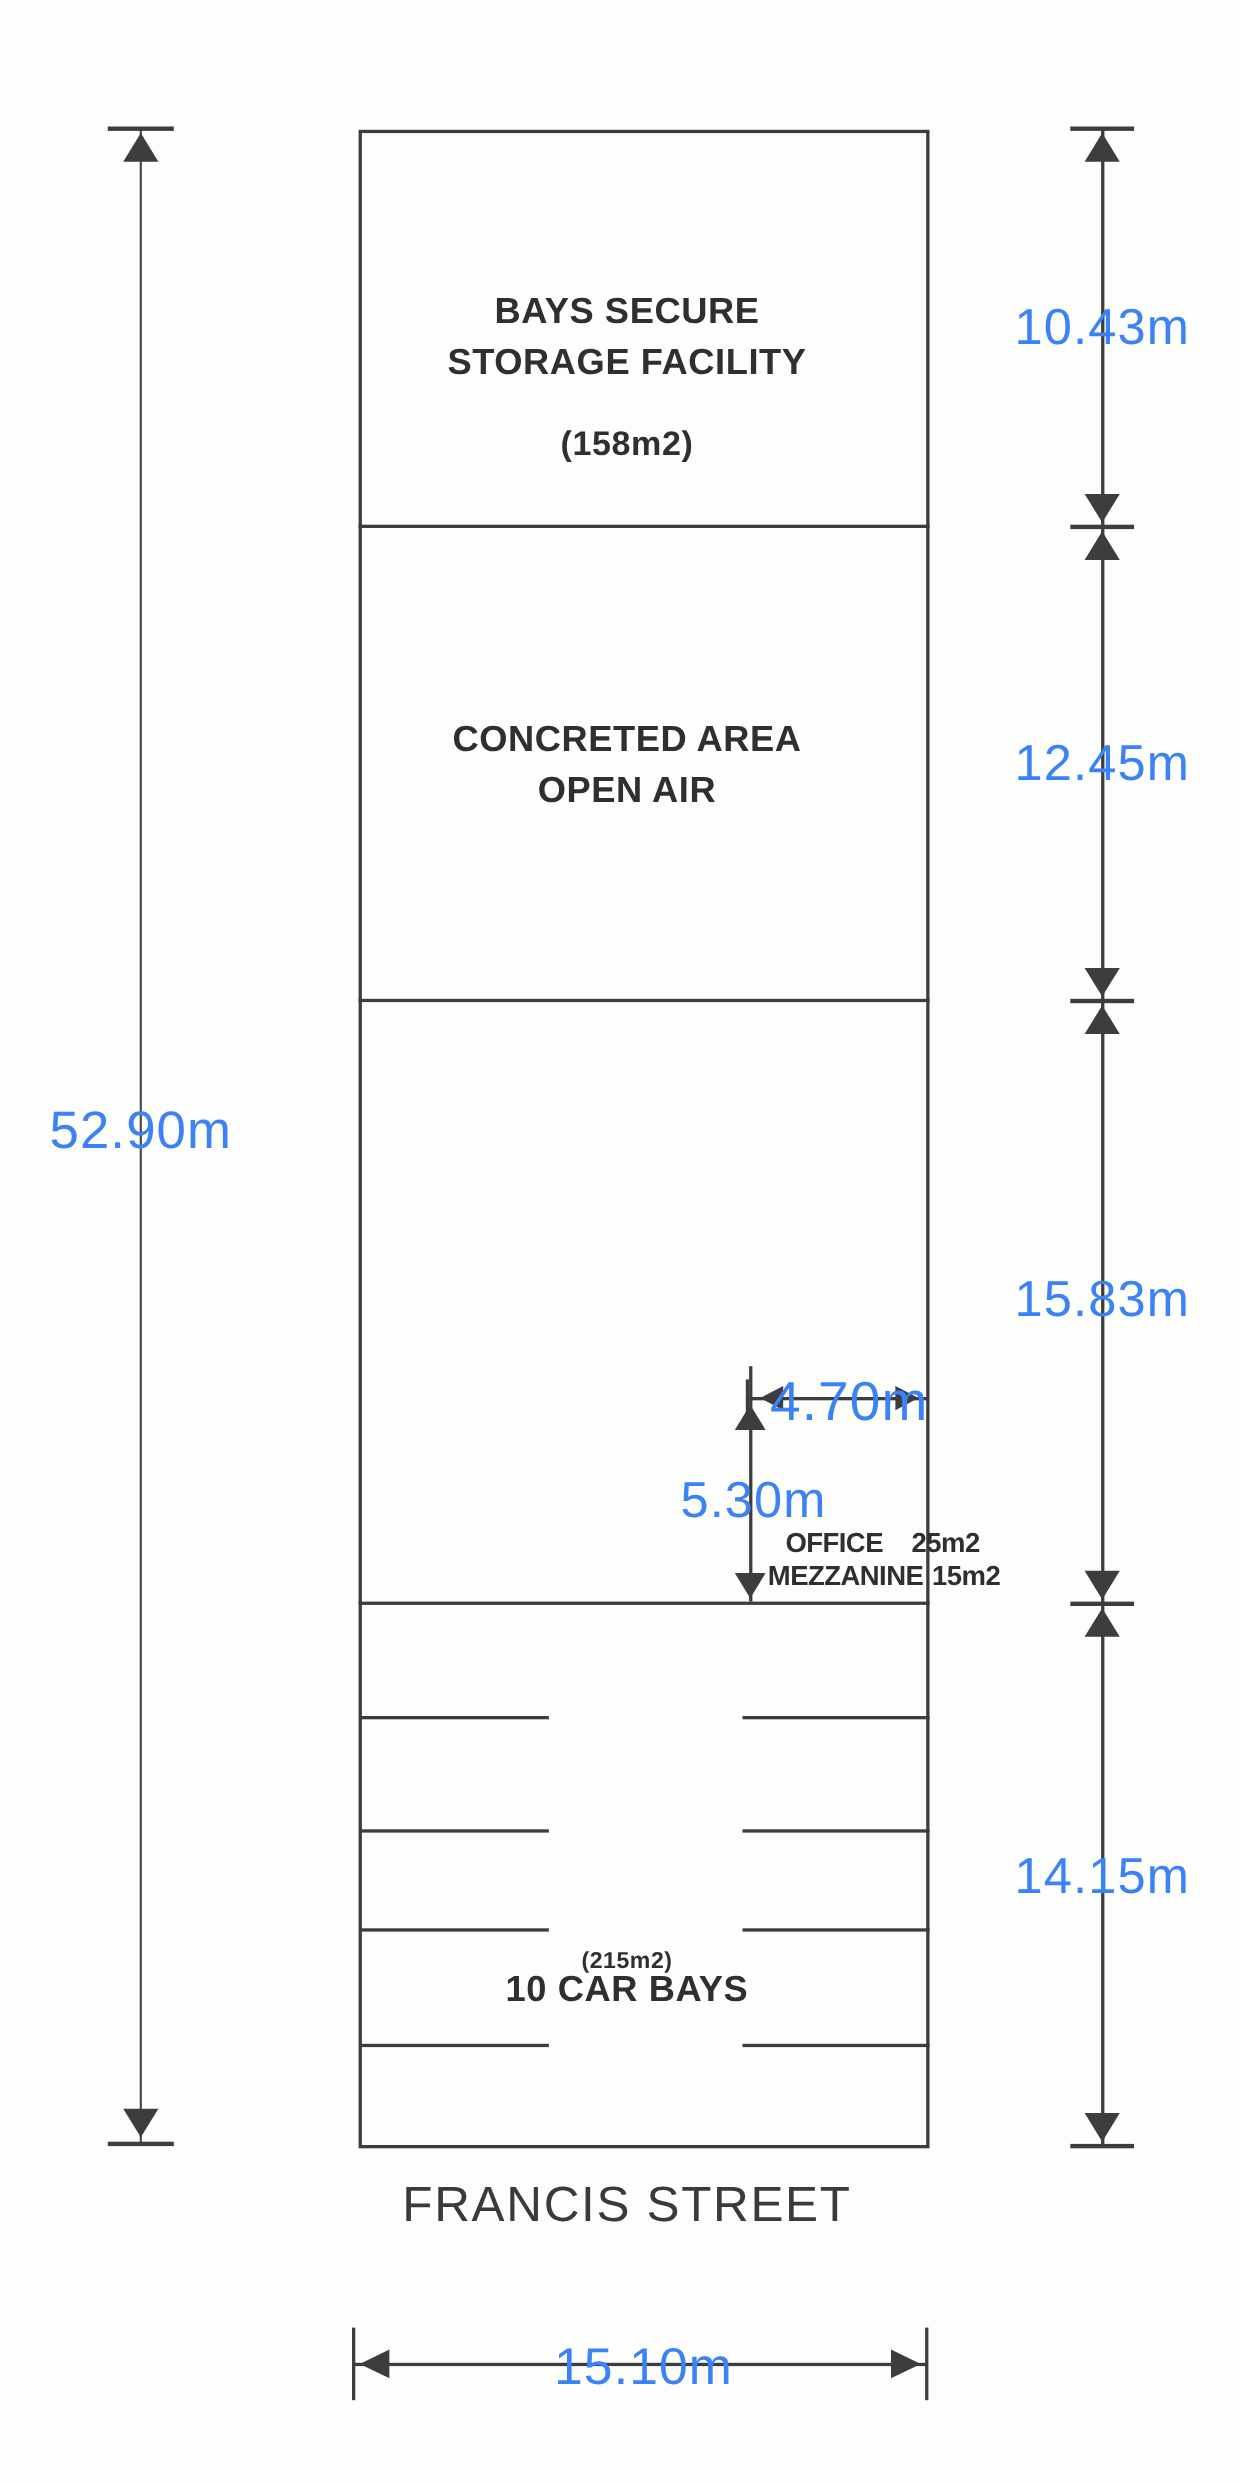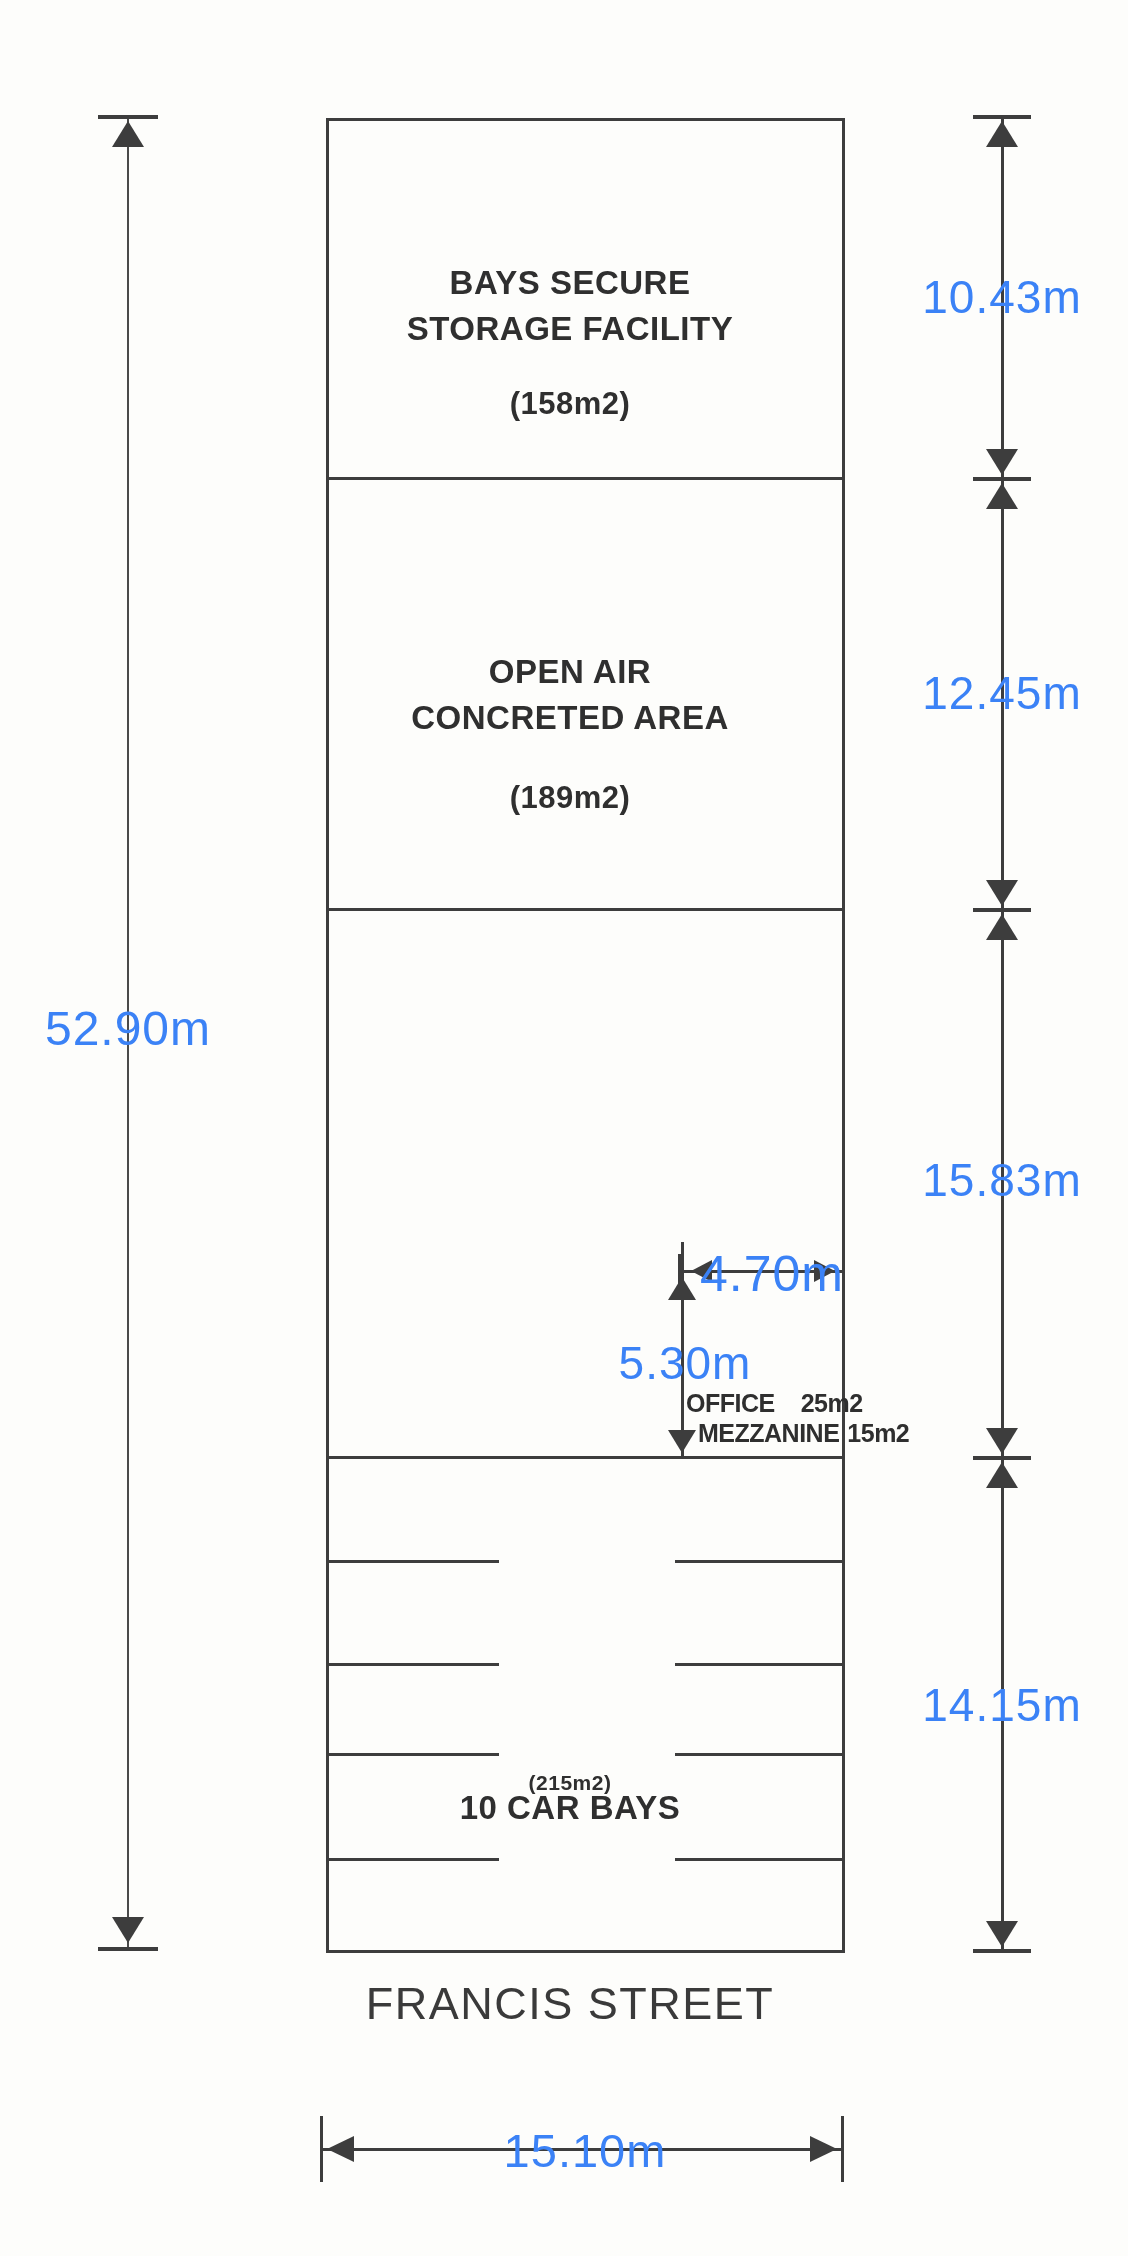--- a/index.html
+++ b/index.html
@@ -164,24 +164,23 @@
   <div class="hline" style="left:328px;top:1858px;width:171px;"></div>
   <div class="hline" style="left:675px;top:1858px;width:170px;"></div>
 
   <div class="section-label" style="top:260px;">
     <div>BAYS SECURE</div>
     <div>STORAGE FACILITY</div>
   </div>
   <div class="section-label" style="top:381px;font-size:31px;">(158m2)</div>
 
   <div class="section-label" style="top:649px;">
+    <div>CONCRETED AREA</div>
     <div>OPEN AIR</div>
-    <div>CONCRETED AREA</div>
-  </div>
-  <div class="section-label" style="top:775px;font-size:31px;">(189m2)</div>
+  </div>
 
 
   <div class="section-label" style="top:1785px;">10 CAR BAYS</div>
   <div class="section-label" style="top:1760px;font-size:21px;">(215m2)</div>
 
   <div class="thinvline" style="left:127px;top:118px;height:1831px;"></div>
   <div class="tick-h" style="left:98px;top:115px;width:60px;"></div>
   <div class="tri tri-up" style="left:112px;top:121px;"></div>
   <div class="tick-h" style="left:98px;top:1947px;width:60px;"></div>
   <div class="tri tri-down" style="left:112px;top:1917px;"></div>
@@ -216,21 +215,21 @@
   <div class="tick-v-small" style="left:678px;top:1254px;"></div>
   <div class="tri tri-left" style="left:691px;top:1260px;"></div>
   <div class="tri tri-right" style="left:814px;top:1260px;"></div>
   <div class="dim-label" style="left:700px;width:132px;top:1249px;font-size:50px;">4.70m</div>
 
   <div class="vline" style="left:681px;top:1242px;height:214px;"></div>
   <div class="tri tri-up-sm" style="left:668px;top:1277px;"></div>
   <div class="tri tri-down-sm" style="left:668px;top:1430px;"></div>
   <div class="dim-label" style="left:600px;width:170px;top:1340px;">5.30m</div>
 
-  <div class="office-note" style="left:686px;top:1391px;gap:26px;">
+  <div class="office-note" style="left:714px;top:1391px;gap:26px;">
     <span>OFFICE</span>
     <span>25m2</span>
   </div>
   <div class="office-note" style="left:698px;top:1421px;gap:8px;">
     <span>MEZZANINE</span>
     <span>15m2</span>
   </div>
 
   <div class="street-label">FRANCIS STREET</div>
 

